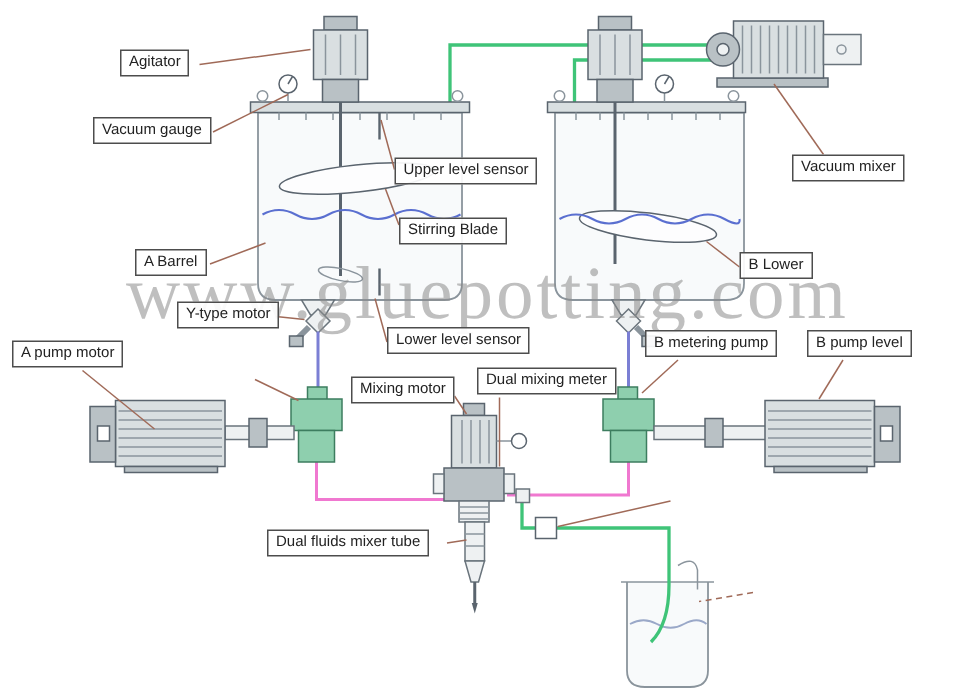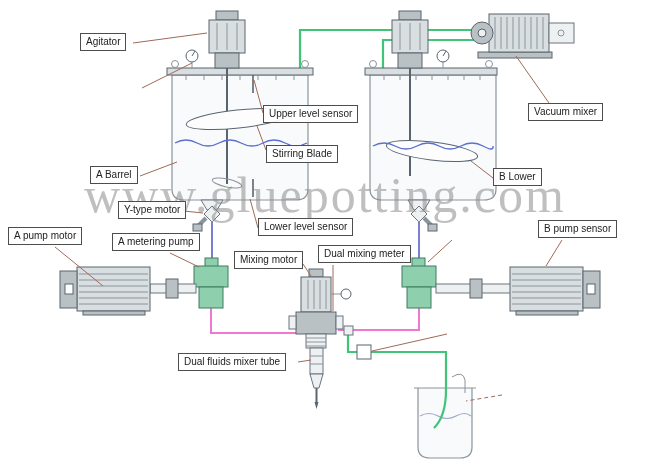--- a/index.html
+++ b/index.html
@@ -257,26 +257,27 @@
       <line x1="549" y1="103" x2="516" y2="56"></line>
       <line x1="447" y1="334" x2="372" y2="351"></line>
       <line x1="298" y1="362" x2="311" y2="360"></line>
       <line x1="502" y1="395" x2="466" y2="401" stroke-dasharray="4 3"></line>
     </g>
   </svg>
 
   <div class="watermark">www.gluepotting.com</div>
 
   <div class="lbl" style="left:80px;top:33px">Agitator</div>
+  <div class="lbl" style="left:62px;top:78px">Vacuum gauge</div>
   <div class="lbl" style="left:266px;top:145px">Stirring Blade</div>
   <div class="lbl" style="left:263px;top:105px">Upper level sensor</div>
   <div class="lbl" style="left:90px;top:166px">A Barrel</div>
   <div class="lbl" style="left:118px;top:201px">Y-type motor</div>
   <div class="lbl" style="left:8px;top:227px">A pump motor</div>
-  <div class="lbl" style="left:112px;top:233px">A metering pump</div>
   <div class="lbl" style="left:258px;top:218px">Lower level sensor</div>
   <div class="lbl" style="left:234px;top:251px">Mixing motor</div>
   <div class="lbl" style="left:318px;top:245px">Dual mixing meter</div>
-  <div class="lbl" style="left:538px;top:220px">B pump sensor</div>
+  <div class="lbl" style="left:430px;top:220px">B metering pump</div>
+  <div class="lbl" style="left:538px;top:220px">B pump level</div>
   <div class="lbl" style="left:493px;top:168px">B Lower</div>
   <div class="lbl" style="left:528px;top:103px">Vacuum mixer</div>
   <div class="lbl" style="left:178px;top:353px">Dual fluids mixer tube</div>
 </div>
 
 </body></html>

